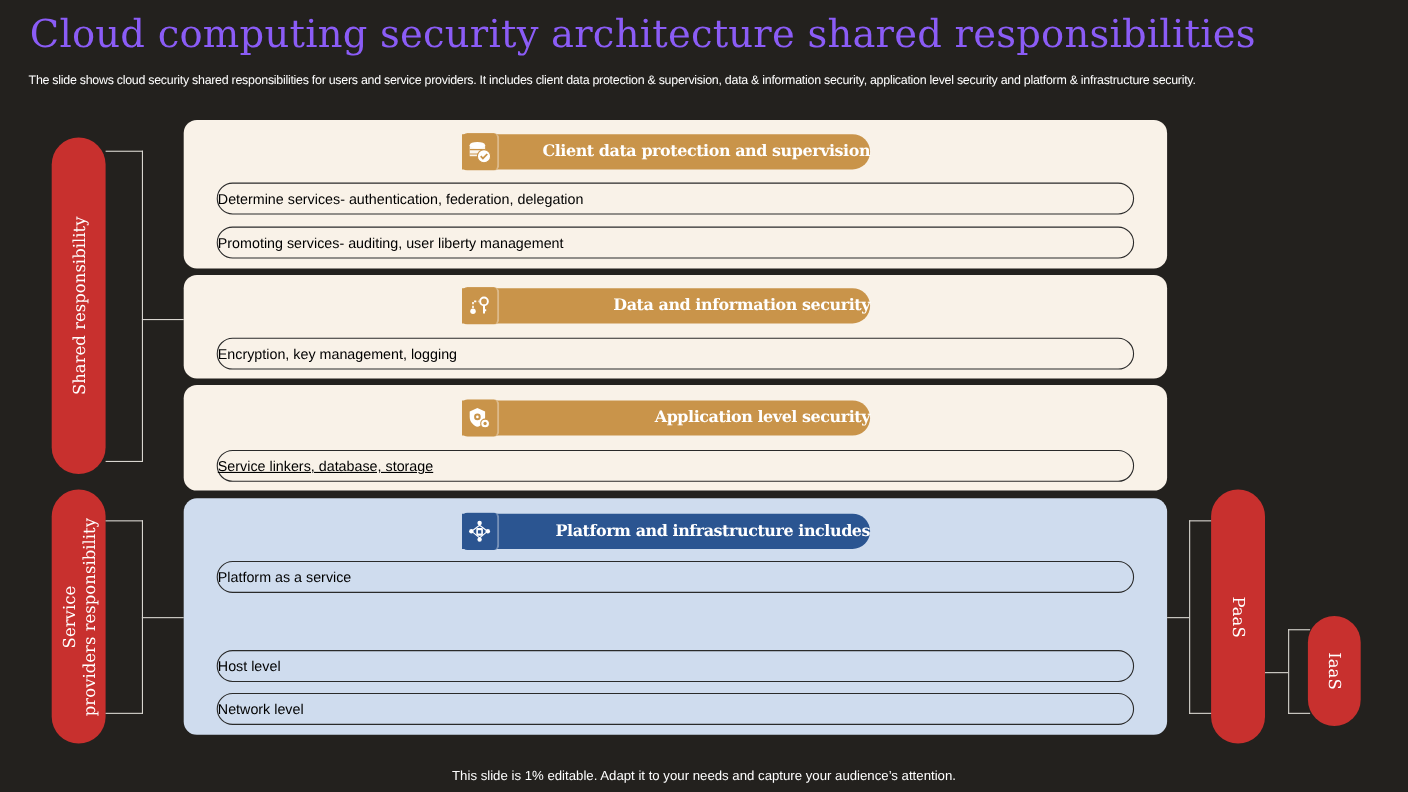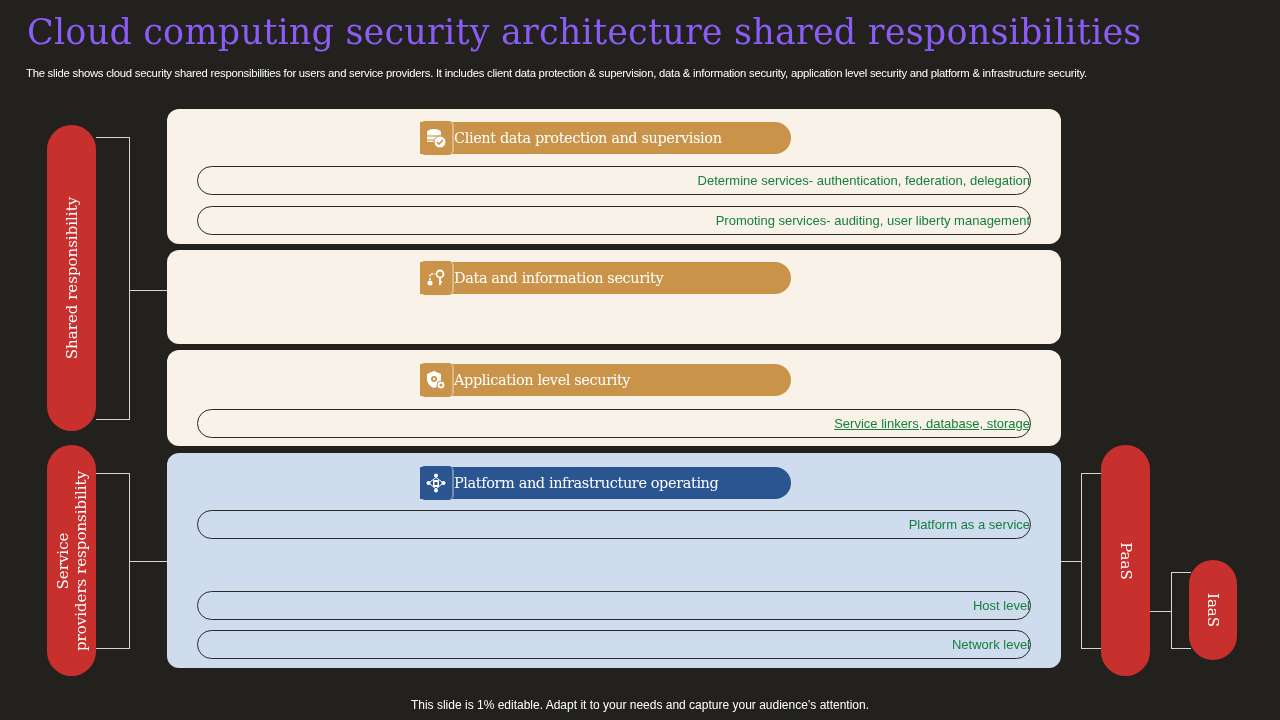--- a/index.html
+++ b/index.html
@@ -12,23 +12,23 @@
   .panel { position: absolute; left: 167px; width: 894px; border-radius: 12px; }
   .panel.cream { background: #f9f2e8; }
   .panel.blue { background: #cfdcee; }
 
   .header-pill { position: absolute; left: 253px; width: 371px; height: 32px; border-radius: 0 16px 16px 0; }
   .header-pill.gold { background: #c9944a; }
   .header-pill.navy { background: #2b5591; }
   .header-icon { position: absolute; left: 0; top: -1px; width: 34px; height: 34px; border-radius: 5px; display: flex; align-items: center; justify-content: center; border-right: 2px solid rgba(255,255,255,0.35); }
   .header-pill.gold .header-icon { background: #c9944a; }
   .header-pill.navy .header-icon { background: #2b5591; }
-  .header-label { position: absolute; left: 34px; right: 0; top: 0; height: 14px; line-height: 32px; text-align: left; font-family: "DejaVu Serif", "Liberation Serif", serif; font-weight: normal; font-size: 14.5px; color: #ffffff; letter-spacing: -0.4px; white-space: nowrap; }
+  .header-label { position: absolute; left: 34px; right: 0; top: 0; height: 14px; line-height: 32px; text-align: right; font-family: "DejaVu Serif", "Liberation Serif", serif; font-weight: bold; font-size: 14.5px; color: #ffffff; letter-spacing: -0.4px; white-space: nowrap; }
 
-  .item { position: absolute; left: 30px; width: 834px; height: 29px; border: 1.3px solid #2a2a2a; border-radius: 15px; text-align: right; line-height: 27px; font-size: 13px; color: #15803d; }
+  .item { position: absolute; left: 30px; width: 834px; height: 29px; border: 1.3px solid #2a2a2a; border-radius: 15px; text-align: left; line-height: 27px; font-size: 13px; color: #000000; }
 
   .red-pill { position: absolute; background: #c8302e; border-radius: 25px; }
   .vlabel { position: absolute; left: 50%; top: 50%; transform: translate(-50%, -50%) rotate(-90deg); font-family: "DejaVu Serif", "Liberation Serif", serif; color: #ffffff; font-size: 15px; text-align: center; white-space: nowrap; line-height: 18px; }
   .vlabel.cw { transform: translate(-50%, -50%) rotate(90deg); }
 
   .line { position: absolute; background: #d9d6d0; }
 </style>
 </head>
 <body>
 
@@ -77,20 +77,21 @@
     <div class="header-icon">
       <svg width="22" height="22" viewBox="0 0 22 22">
           <circle cx="5" cy="16" r="2.5" fill="#fff"></circle>
           <path d="M5 13 V7 h5" stroke="#fff" stroke-width="1.5" fill="none" stroke-dasharray="2 1.5"></path>
           <circle cx="15" cy="7" r="3.5" stroke="#fff" stroke-width="1.8" fill="none"></circle>
           <path d="M15 10.5 V18 M15 15 h2" stroke="#fff" stroke-width="1.8" fill="none"></path>
         </svg>
     </div>
     <div class="header-label">Data and information security</div>
   </div>
+  <div class="item" style="top:57px;">Encryption, key management, logging</div>
 </div>
 
 <div class="panel cream" style="top:350px; height:96px;">
   <div class="header-pill gold" style="top:14px;">
     <div class="header-icon">
       <svg width="22" height="22" viewBox="0 0 22 22">
           <path d="M9 2 L16 5 V10 C16 15 12 18 9 19 C6 18 2 15 2 10 V5 Z" fill="#fff"></path>
           <circle cx="9" cy="10" r="3" fill="#c9944a"></circle>
           <circle cx="9" cy="10" r="1.2" fill="#fff"></circle>
           <circle cx="16" cy="16" r="4" fill="#fff" stroke="#c9944a" stroke-width="1"></circle>
@@ -108,21 +109,21 @@
       <svg width="22" height="22" viewBox="0 0 22 22">
           <circle cx="11" cy="3.5" r="2" fill="#fff"></circle>
           <circle cx="3.5" cy="11" r="2" fill="#fff"></circle>
           <circle cx="18.5" cy="11" r="2" fill="#fff"></circle>
           <circle cx="11" cy="18.5" r="2" fill="#fff"></circle>
           <path d="M11 5.5 L5 10 M11 5.5 L17 10 M5 12 L11 17 M17 12 L11 17" stroke="#fff" stroke-width="1" fill="none"></path>
           <rect x="8" y="8" width="6" height="7" rx="1" fill="#fff"></rect>
           <rect x="9.5" y="10" width="3" height="3" fill="#2b5591"></rect>
         </svg>
     </div>
-    <div class="header-label">Platform and infrastructure operating</div>
+    <div class="header-label">Platform and infrastructure includes</div>
   </div>
   <div class="item" style="top:57px;">Platform as a service</div>
   <div class="item" style="top:138px;">Host level</div>
   <div class="item" style="top:177px;">Network level</div>
 </div>
 
 <div class="line" style="left:1061px; top:561px; width:20px; height:1px;"></div>
 <div class="line" style="left:1081px; top:473px; width:1px; height:176px;"></div>
 <div class="line" style="left:1081px; top:473px; width:21px; height:1px;"></div>
 <div class="line" style="left:1081px; top:648px; width:21px; height:1px;"></div>

